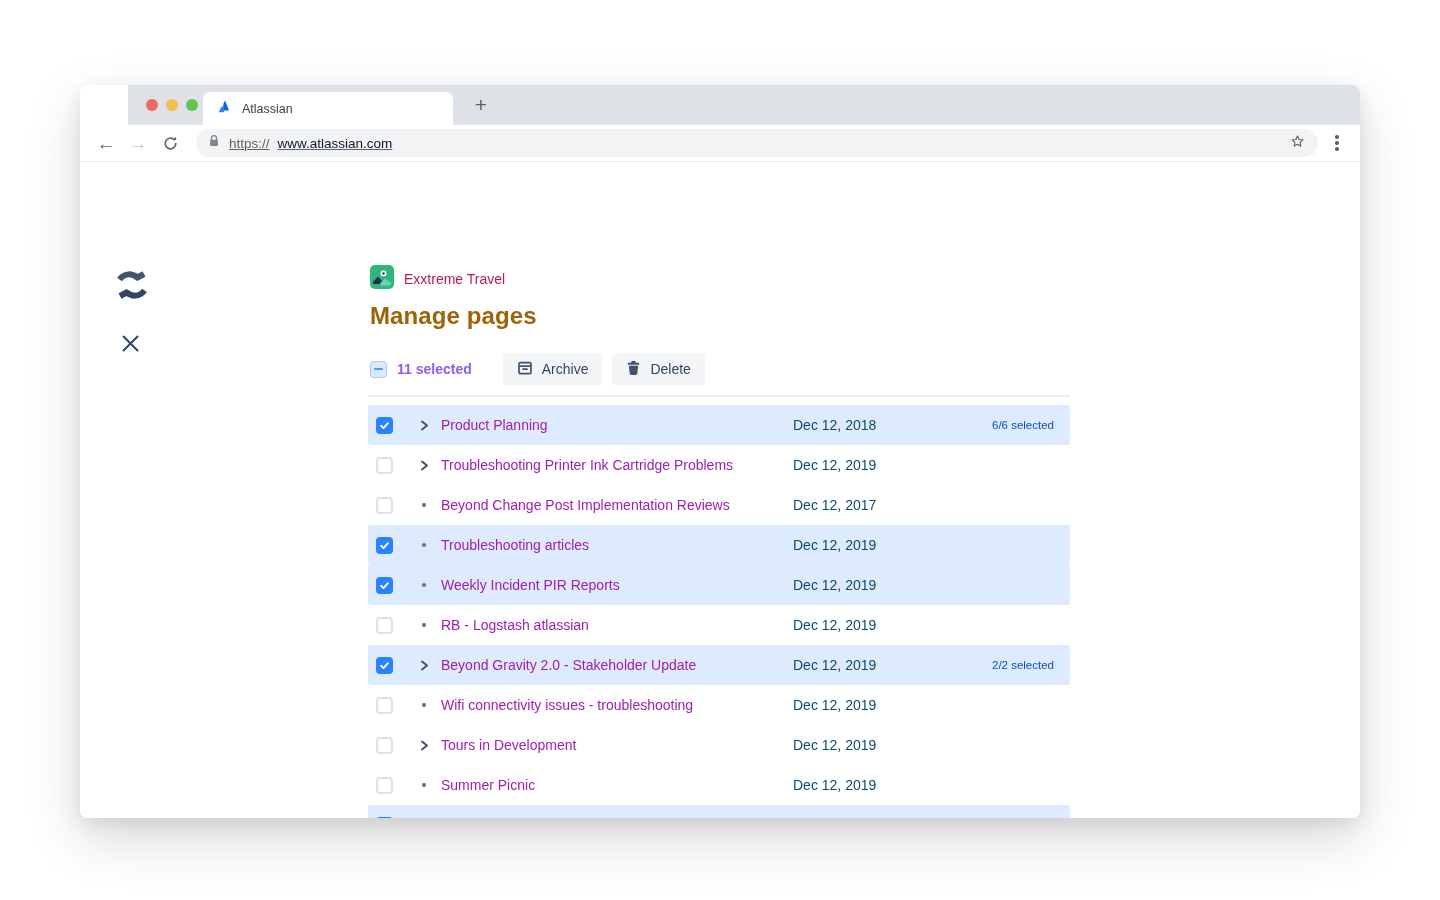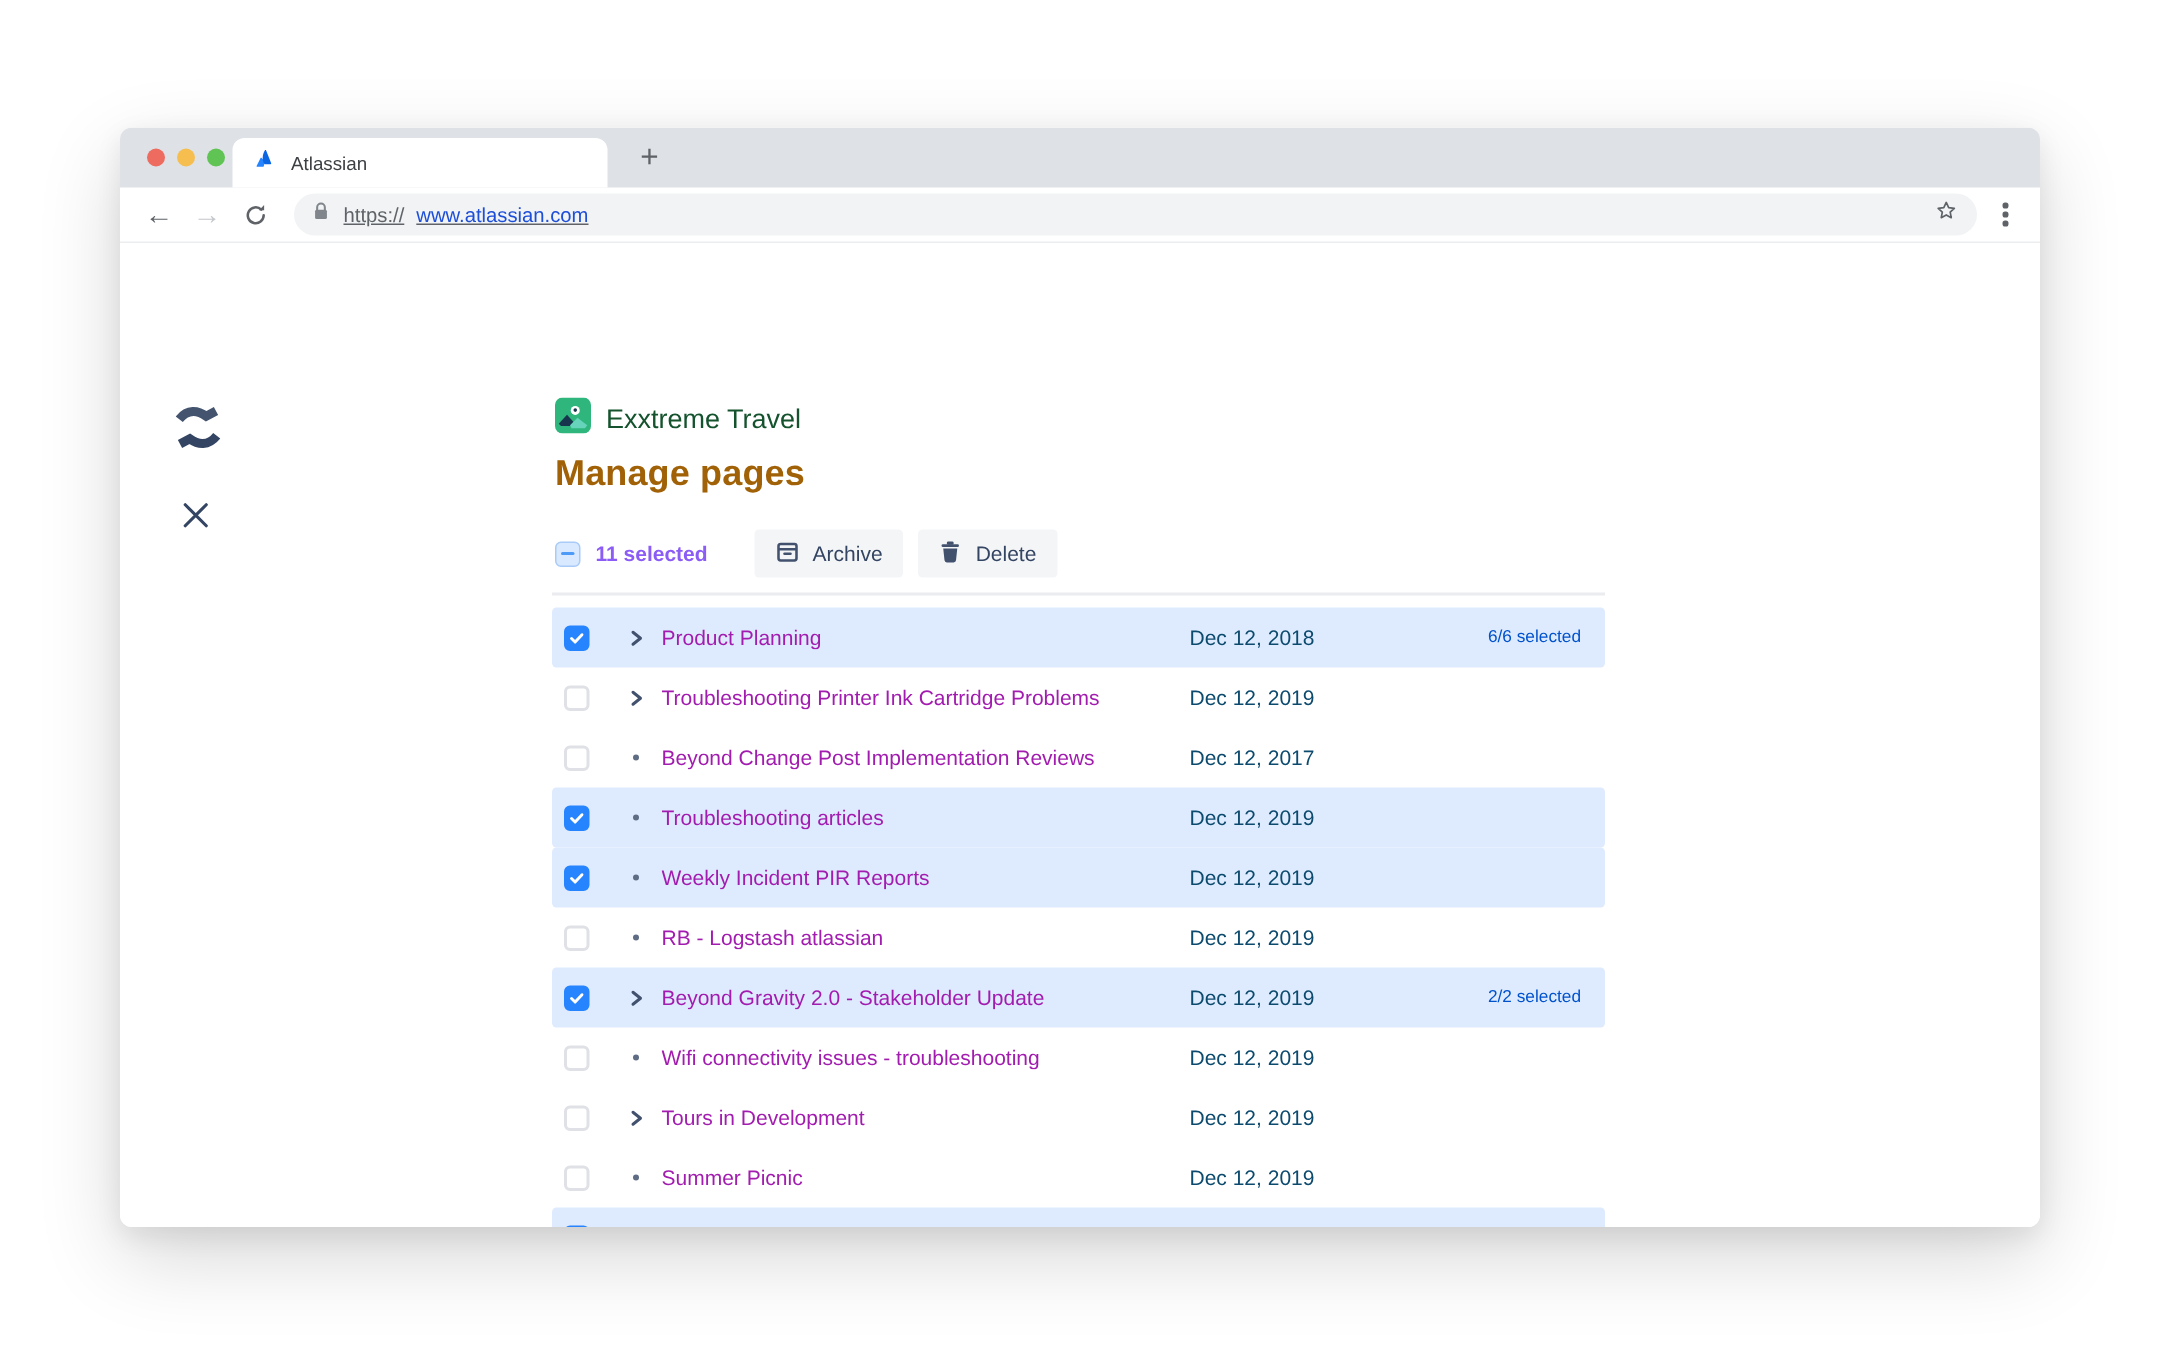--- a/index.html
+++ b/index.html
@@ -6,52 +6,52 @@
   html,body { width:1440px; height:900px; background:#ffffff; font-family:"Liberation Sans", sans-serif; overflow:hidden; }
 
   
   .window {
     position:absolute; left:80px; top:85px; width:1280px; height:733px;
     border-radius:8px; background:#fff; overflow:hidden;
     box-shadow: 0 20px 55px rgba(0,0,0,.16), 0 6px 18px rgba(0,0,0,.08);
   }
 
   
-  .tabbar { position:relative; height:40px; background:#DEE1E6; display:flex; align-items:flex-end; }
+  .tabbar { position:relative; height:40px; background:#DEE1E6; display:flex; align-items:flex-end;margin-left:48px; }
   .traffic { position:absolute; left:18px; top:14px; display:flex; gap:8px; }
   .dot { width:12px; height:12px; border-radius:50%; }
   .dot.red{ background:#EE6B5F; } .dot.yellow{ background:#F5BE4F; } .dot.green{ background:#5FC454; }
   .tab { margin-left:75px; width:250px; height:33px; background:#fff; border-radius:8px 8px 0 0;
          display:flex; align-items:center; padding:0 14px; gap:9px; }
   .tab-title { font-size:12.5px; color:#3C4043; }
   .newtab { align-self:center; margin-left:14px; width:28px; height:28px; display:flex; align-items:center; justify-content:center;
             color:#5F6368; font-size:21px; font-weight:300; border-radius:50%; cursor:pointer; }
 
   
   .navbar { height:37px; background:#fff; display:flex; align-items:center; padding:0 10px; border-bottom:1px solid #ECEDEF; }
   .navbtn { width:32px; height:32px; display:flex; align-items:center; justify-content:center; border-radius:50%; color:#5F6368; }
   .navbtn.disabled { color:#C4C7CC; }
   .arrow-glyph { font-size:19px; line-height:1; }
   .urlbar { flex:1; height:28px; background:#F1F3F4; border-radius:14px; margin:0 6px 0 10px;
             display:flex; align-items:center; padding:0 12px; gap:9px; }
   .url-text { font-size:13.5px; color:#5F6368; display:flex; gap:8px;text-decoration:underline; }
-  .url-host { color:#1d4ed8; }
+  .url-host { color:#0f172a; }
   .star { margin-left:auto; }
   .menu-dots { width:26px; height:32px; display:flex; flex-direction:column; align-items:center; justify-content:center; gap:2.6px; }
   .menu-dots i { width:3.4px; height:3.4px; border-radius:50%; background:#5F6368; }
 
   
   .content { position:relative; height:656px; background:#fff; }
 
   .conf-logo { position:absolute; left:37px; top:106px; }
   .close-x { position:absolute; left:41px; top:172px; cursor:pointer; }
 
   .main { position:absolute; left:290px; top:105px; width:702px; }
   .space-row { display:flex; align-items:center; gap:10px; height:24px; }
-  .space-name { font-size:18px; color:#14532d; }
+  .space-name { font-size:14px; color:#be185d; }
   h1.page-title { margin-top:11px; font-size:24px; font-weight:700; color:#a16207; letter-spacing:.1px; }
 
   .toolbar { margin-top:23px; display:flex; align-items:center; height:32px; }
   .indet-cb { width:17px; height:17px; border-radius:4px; background:#D9E9FF; border:1.5px solid #A9CBF8;
               display:flex; align-items:center; justify-content:center; cursor:pointer; }
   .indet-cb i { display:block; width:9px; height:2.2px; border-radius:1px; background:#4D9AF7; }
   .sel-label { margin-left:10px; font-size:14px; font-weight:700; color:#8b5cf6; }
   .tb-btn { height:32px; display:flex; align-items:center; gap:9px; padding:0 14px; margin-left:10px;
             background:#F4F5F7; border:none; border-radius:3px; font-family:inherit; font-size:14px; font-weight:500;
             color:#344563; cursor:pointer; }

